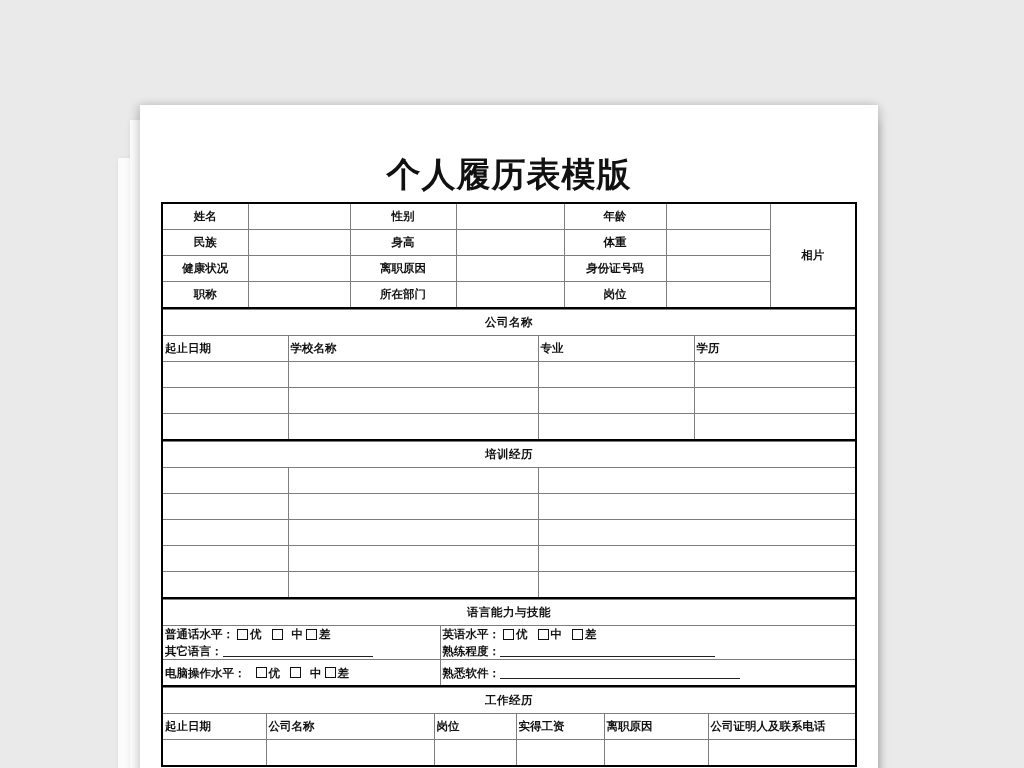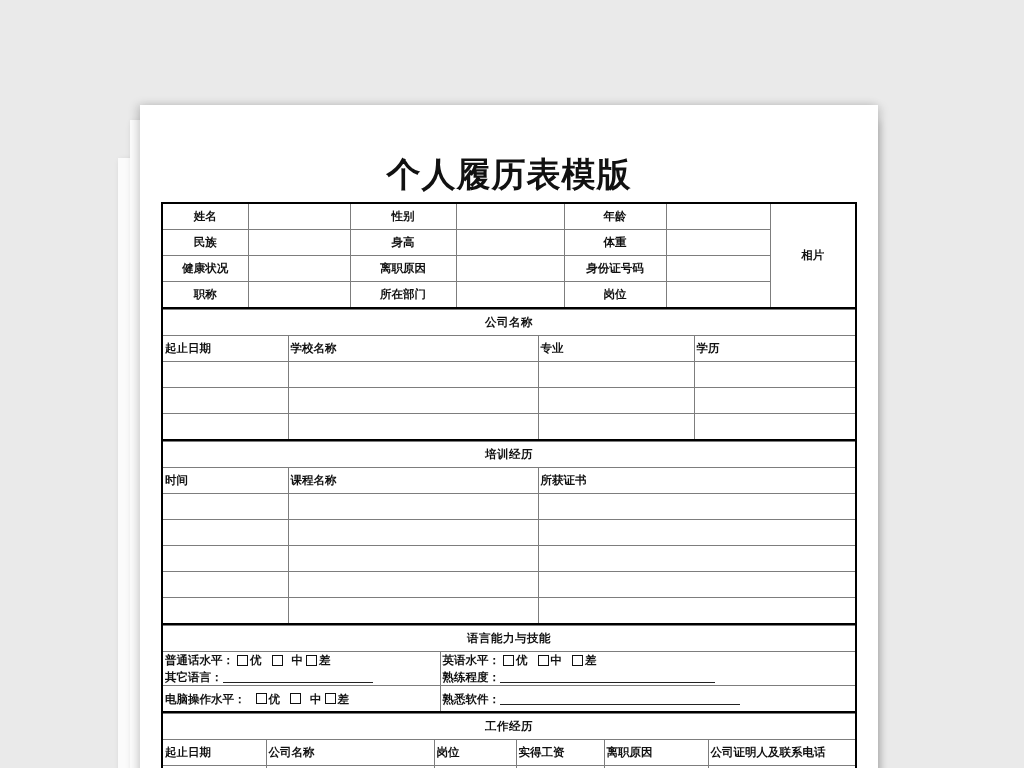--- a/index.html
+++ b/index.html
@@ -249,25 +249,20 @@
     <colgroup>
       <col style="width:126px">
         <col style="width:250px">
         <col style="width:318px">
     </colgroup>
     <tbody>
       <tr>
         <td class="sec-head" colspan="3">培训经历</td>
       </tr>
       <tr>
-        <td class="col-head">时间</td>
-        <td class="col-head">课程名称</td>
-        <td class="col-head">所获证书</td>
-      </tr>
-      <tr>
         <td class="blank"></td>
         <td class="blank"></td>
         <td class="blank"></td>
       </tr>
       <tr>
         <td class="blank"></td>
         <td class="blank"></td>
         <td class="blank"></td>
       </tr>
       <tr>

